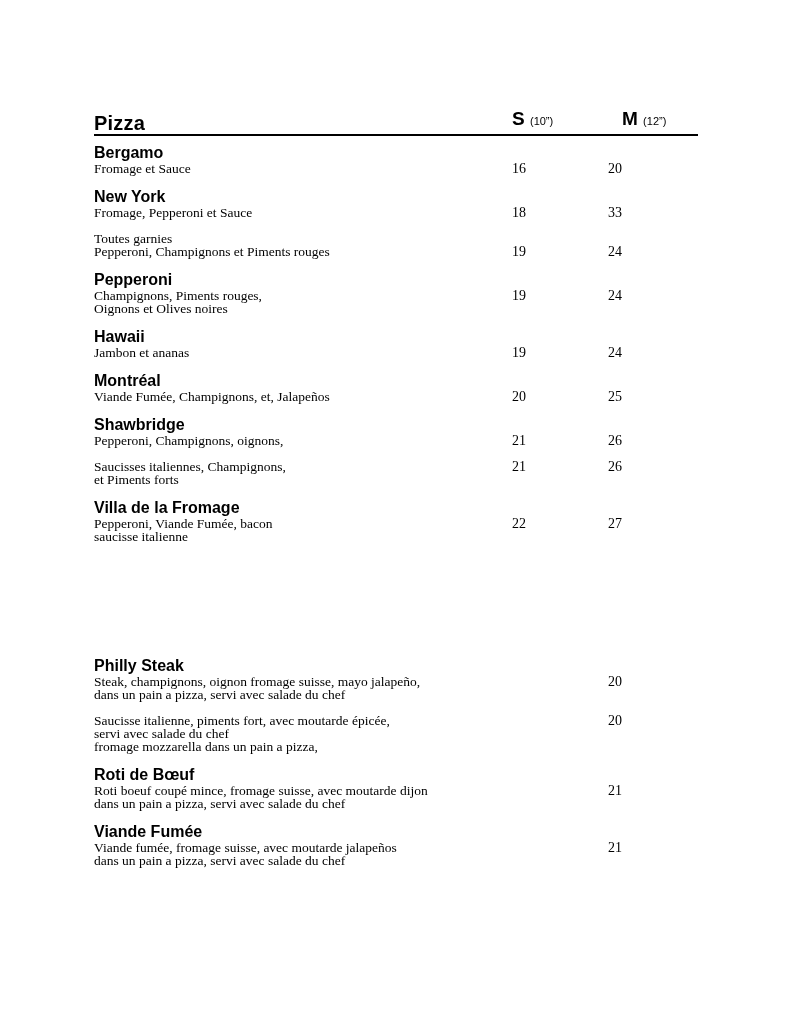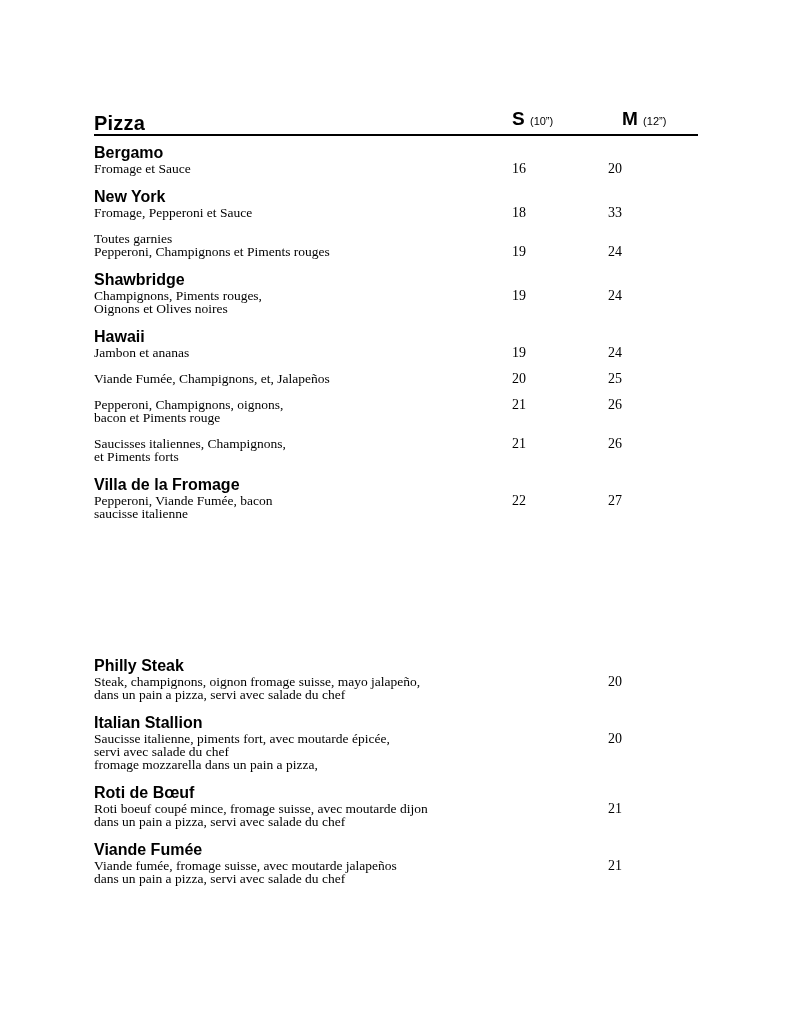--- a/index.html
+++ b/index.html
@@ -86,57 +86,56 @@
             <span>Toutes garnies</span>
           </div>
           <div class="desc-line">
             <span>Pepperoni, Champignons et Piments rouges</span>
             <span class="price price-s">19</span>
             <span class="price price-m">24</span>
           </div>
         </div>
 
         <div class="menu-item">
-          <div class="item-name">Shawbridge</div>
+          <div class="item-name">Pepperoni</div>
           <div class="desc-line">
             <span>Champignons, Piments rouges,</span>
             <span class="price price-s">19</span>
             <span class="price price-m">24</span>
           </div>
           <div class="desc-line">
             <span>Oignons et Olives noires</span>
           </div>
         </div>
 
         <div class="menu-item">
           <div class="item-name">Hawaii</div>
           <div class="desc-line">
             <span>Jambon et ananas</span>
             <span class="price price-s">19</span>
             <span class="price price-m">24</span>
           </div>
         </div>
 
         <div class="menu-item">
+          <div class="item-name">Montréal</div>
           <div class="desc-line">
             <span>Viande Fumée, Champignons, et, Jalapeños</span>
             <span class="price price-s">20</span>
             <span class="price price-m">25</span>
           </div>
         </div>
 
         <div class="menu-item">
+          <div class="item-name">Shawbridge</div>
           <div class="desc-line">
             <span>Pepperoni, Champignons, oignons,</span>
             <span class="price price-s">21</span>
             <span class="price price-m">26</span>
           </div>
-          <div class="desc-line">
-            <span>bacon et Piments rouge</span>
-          </div>
         </div>
 
         <div class="menu-item">
           <div class="desc-line">
             <span>Saucisses italiennes, Champignons,</span>
             <span class="price price-s">21</span>
             <span class="price price-m">26</span>
           </div>
           <div class="desc-line">
             <span>et Piments forts</span>
@@ -167,21 +166,20 @@
           <div class="desc-line">
             <span>Steak, champignons, oignon fromage suisse, mayo jalapeño,</span>
             <span class="price price-m">20</span>
           </div>
           <div class="desc-line">
             <span>dans un pain a pizza, servi avec salade du chef</span>
           </div>
         </div>
 
         <div class="menu-item">
-          <div class="item-name">Italian Stallion</div>
           <div class="desc-line">
             <span>Saucisse italienne, piments fort, avec moutarde épicée,</span>
             <span class="price price-m">20</span>
           </div>
           <div class="desc-line">
             <span>servi avec salade du chef</span>
           </div>
           <div class="desc-line">
             <span>fromage mozzarella dans un pain a pizza,</span>
           </div>

